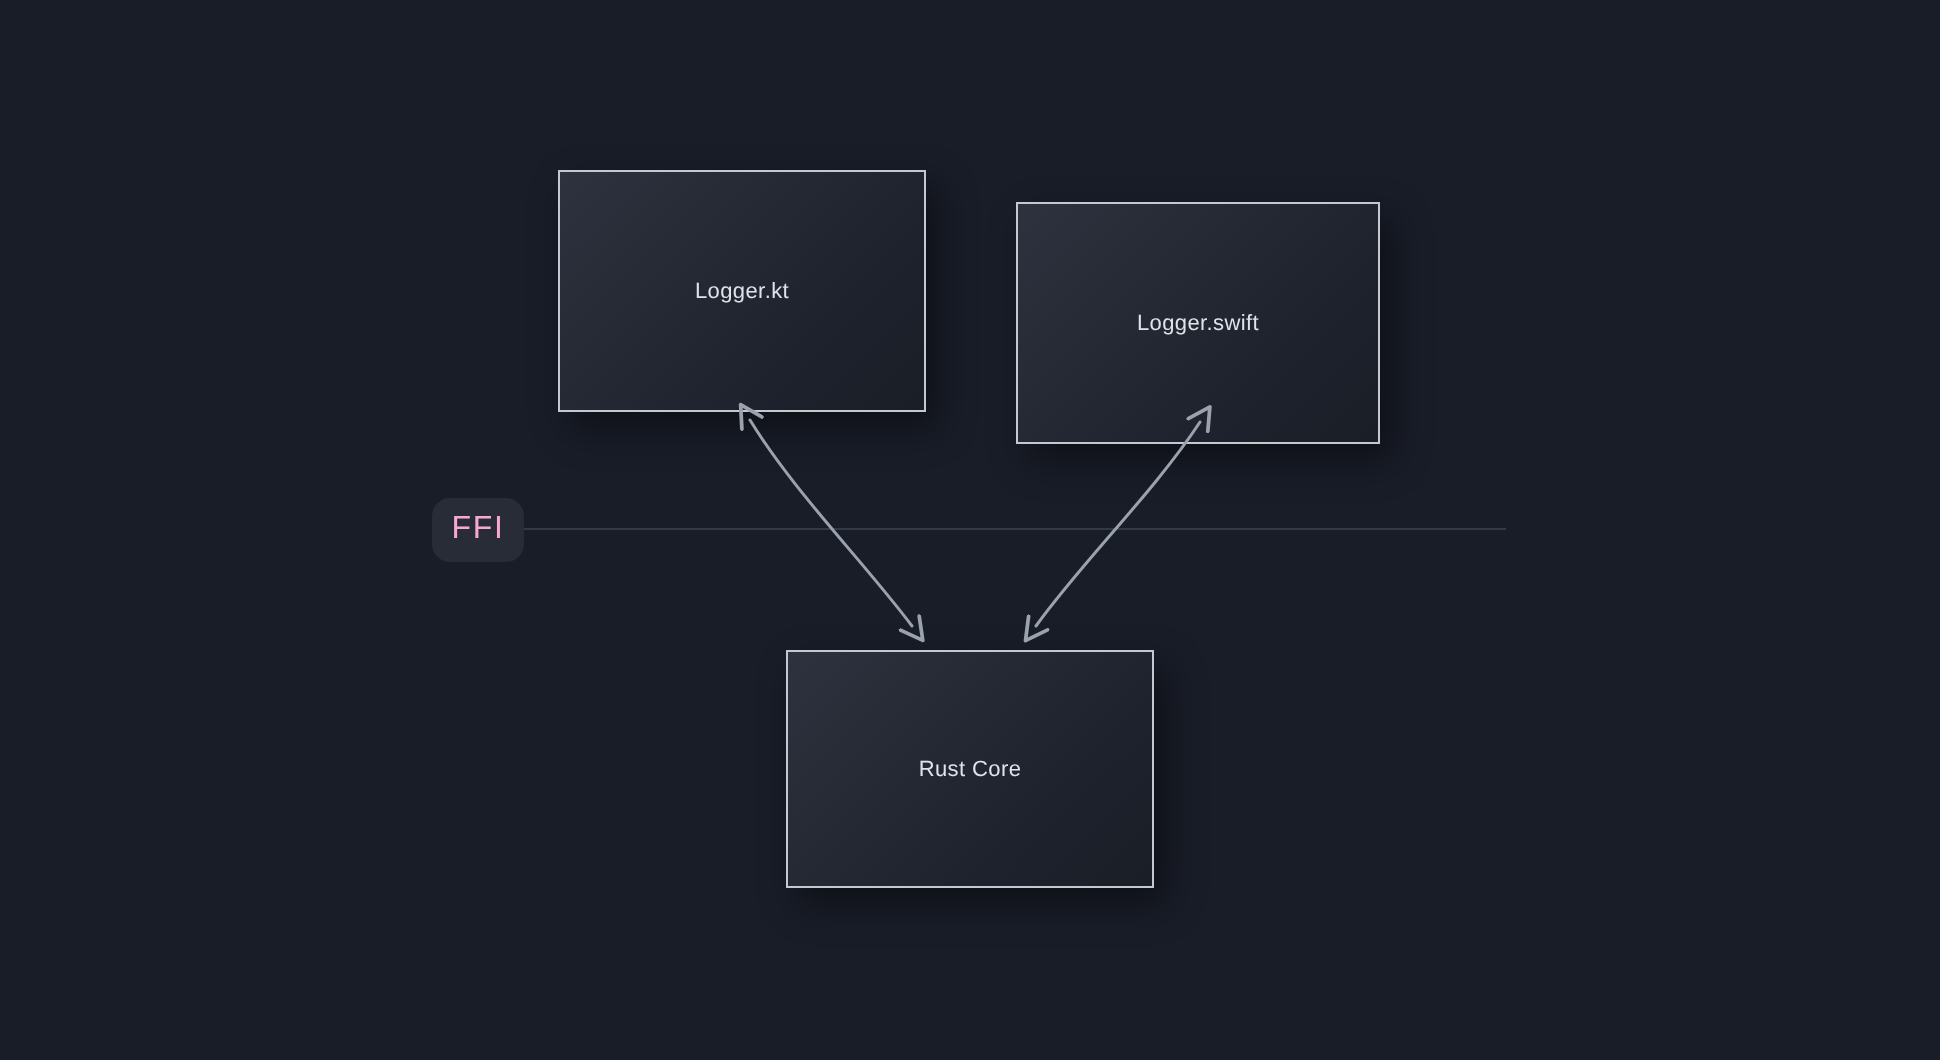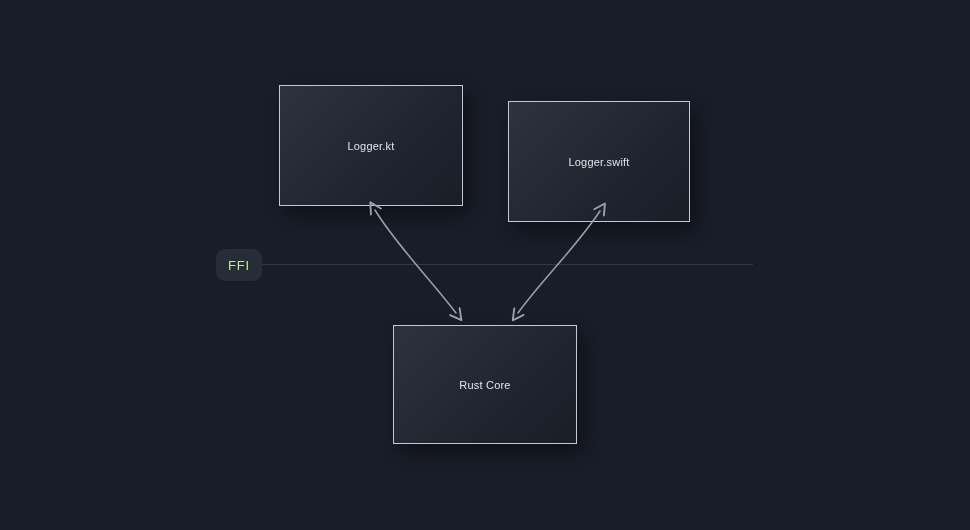--- a/index.html
+++ b/index.html
@@ -45,22 +45,22 @@
     top: 249px;
     width: 46px;
     height: 32px;
     border-radius: 9px;
     background: #272c36;
     display: flex;
     align-items: center;
     justify-content: center;
   }
   #ffi-badge-label {
-    color: #bef264;
-    font-size: 13px;
+    color: #f9a8d4;
+    font-size: 16px;
     letter-spacing: 0.8px;
     user-select: none;
   }
   #ffi-divider {
     position: absolute;
     left: 262px;
     top: 264px;
     width: 491px;
     height: 1px;
     background: #333a47;

